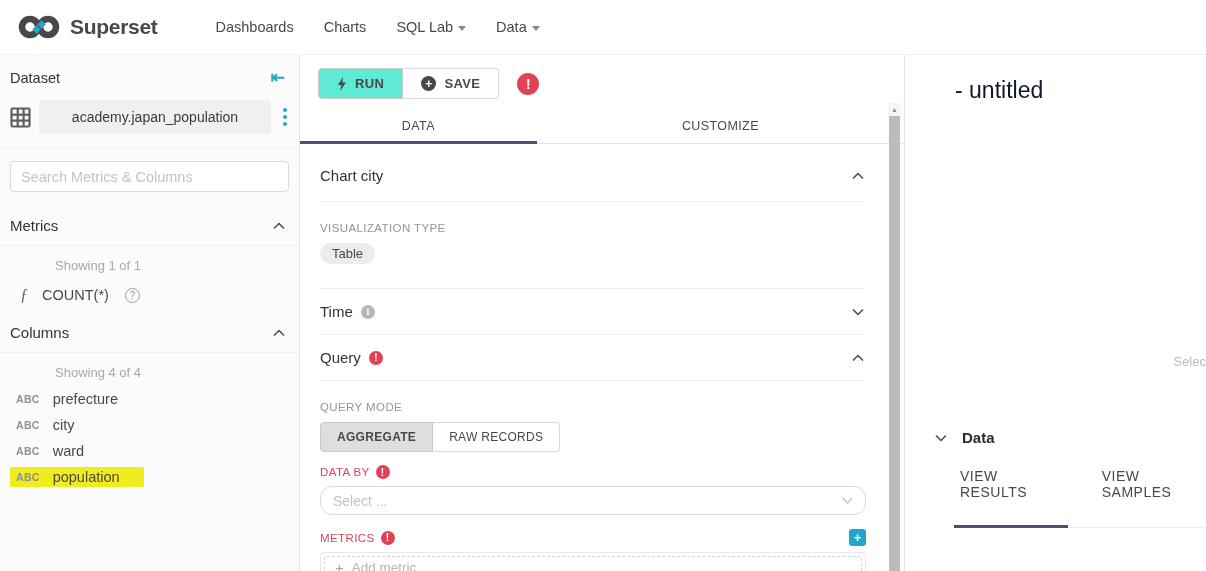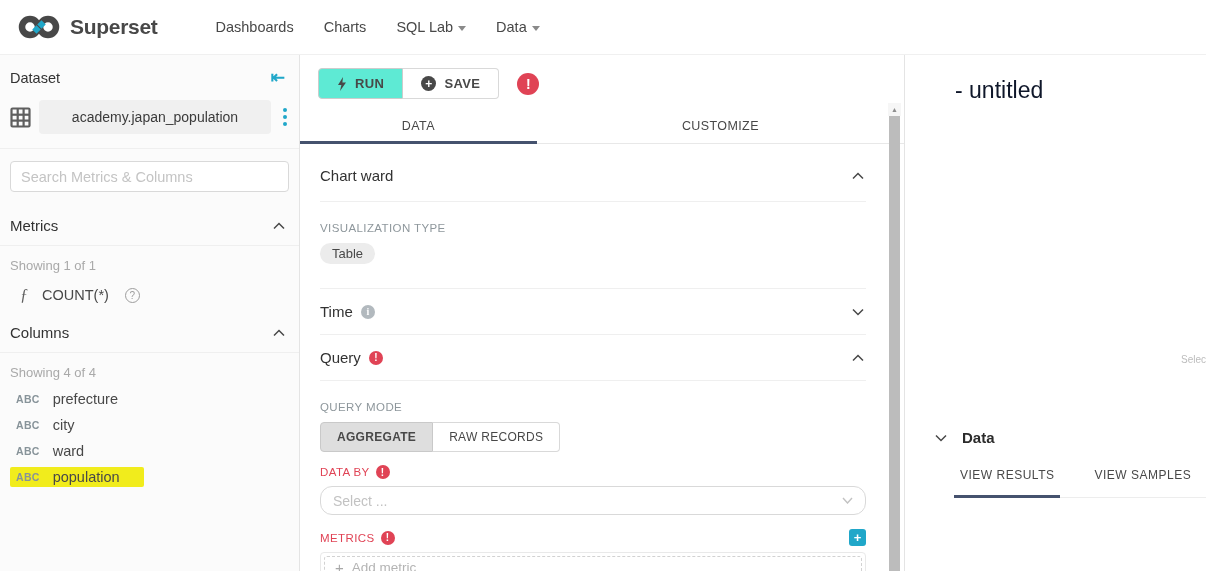--- a/index.html
+++ b/index.html
@@ -24,21 +24,21 @@
   .ds-row { display: flex; align-items: center; padding: 8px 8px 14px 10px; }
   .ds-pill { flex: 1; margin: 0 8px; height: 34px; background: #f0f0f0; border-radius: 4px; display: flex; align-items: center; justify-content: center; font-size: 14px; color: #3b3b3b; cursor: pointer; }
   .kebab { display: flex; flex-direction: column; gap: 3px; padding: 2px 4px; cursor: pointer; }
   .kebab i { width: 4px; height: 4px; border-radius: 50%; background: #20a7c9; }
   .divider { height: 1px; background: #efefef; }
   .search-wrap { padding: 12px 10px; }
   .search-input { width: 100%; height: 31px; border: 1px solid #d9d9d9; border-radius: 4px; padding: 0 10px; font-size: 14.5px; color: #484848; background: #fff; outline: none; font-family: "Liberation Sans", sans-serif; }
   .search-input::placeholder { color: #c4c4c4; }
   .side-section-hdr { display: flex; justify-content: space-between; align-items: center; padding: 13px 14px 11px 10px; }
   .side-section-title { font-size: 15px; color: #323232; }
-  .showing { font-size: 13px; color: #a9a9a9; padding: 12px 10px 6px 10px; }
+  .showing { font-size: 13px; color: #a9a9a9; padding: 12px 10px 6px 10px; margin-left: 45px; }
   .metric-row { display: flex; align-items: center; gap: 14px; padding: 7px 10px 7px 20px; }
   .fx-icon { font-family: "Liberation Serif", serif; font-style: italic; font-size: 16px; color: #5f5f5f; }
   .metric-name { font-size: 14.5px; color: #484848; }
   .q-circle { display: inline-flex; align-items: center; justify-content: center; width: 15px; height: 15px; border: 1px solid #9d9d9d; border-radius: 50%; font-size: 10px; color: #9d9d9d; margin-left: 2px; }
   .col-row { display: flex; align-items: center; padding: 3px 10px; }
   .col-chip { display: inline-flex; align-items: center; gap: 13px; padding: 2px 6px; border-radius: 2px; }
   .col-chip.hl { background: #f1ec1c; padding-right: 24px; }
   .col-type { font-size: 10.5px; font-weight: 700; color: #879399; letter-spacing: 0.3px; }
   .col-name { font-size: 14.5px; color: #484848; }
 
@@ -78,26 +78,26 @@
   .chev { flex-shrink: 0; }
 
   
   .scrollbar { position: absolute; top: 48px; bottom: 0; right: 3px; width: 13px; }
   .sb-arrow { height: 13px; display: flex; align-items: center; justify-content: center; color: #8f8f8f; font-size: 7px; background: #f6f6f6; }
   .sb-thumb { position: absolute; top: 13px; bottom: 0; left: 1px; right: 1px; background: #bcbcbc; }
 
   
   .chart-panel { flex: 1; position: relative; background: #fff; overflow: hidden; }
   .chart-title { position: absolute; left: 50px; top: 22px; font-size: 23px; color: #0f172a; }
-  .clipped-text { position: absolute; right: 0; top: 299px; font-size: 10px; color: #bcbcbc; white-space: nowrap; text-align: center; }
+  .clipped-text { position: absolute; right: 0; top: 299px; font-size: 13px; color: #bcbcbc; white-space: nowrap; text-align: center; }
   .data-section { position: absolute; left: 0; right: 0; top: 374px; }
   .data-hdr { display: flex; align-items: center; gap: 15px; padding-left: 30px; }
   .data-title { font-size: 15px; font-weight: 700; color: #2b2b2b; }
   .result-tabs { display: flex; gap: 40px; margin: 22px 0 0 55px; border-bottom: 1px solid #ededed; }
-  .rtab { font-size: 12px; letter-spacing: 0.5px; color: #484848; padding-bottom: 15px; position: relative; cursor: pointer; }
+  .rtab { font-size: 14px; letter-spacing: 0.5px; color: #484848; padding-bottom: 27px; position: relative; cursor: pointer; }
   .rtab.active::after { content: ""; position: absolute; left: -6px; right: -6px; bottom: -1px; height: 3px; background: #45526e; }
 </style>
 </head>
 <body>
 
 <div class="app">
 
   <div class="navbar">
     <div class="brand">
       <svg width="46" height="26" viewBox="0 0 46 26">
@@ -218,21 +218,21 @@
         <div class="tab tab-data active">
             <span>DATA</span>
           </div>
         <div class="tab tab-customize">
             <span>CUSTOMIZE</span>
           </div>
       </div>
 
       <div class="cp-body">
         <div class="cp-section-hdr">
-          <span class="cp-section-title">Chart ward</span>
+          <span class="cp-section-title">Chart city</span>
           <svg class="chev" width="12" height="8" viewBox="0 0 12 8">
               <polyline points="1,6.5 6,1.5 11,6.5" fill="none" stroke="#484848" stroke-width="1.5"></polyline>
             </svg>
         </div>
         <div class="divider"></div>
 
         <div class="ctl-label">VISUALIZATION TYPE</div>
         <div><span class="viz-pill">Table</span></div>
 
         <div class="divider"></div>

